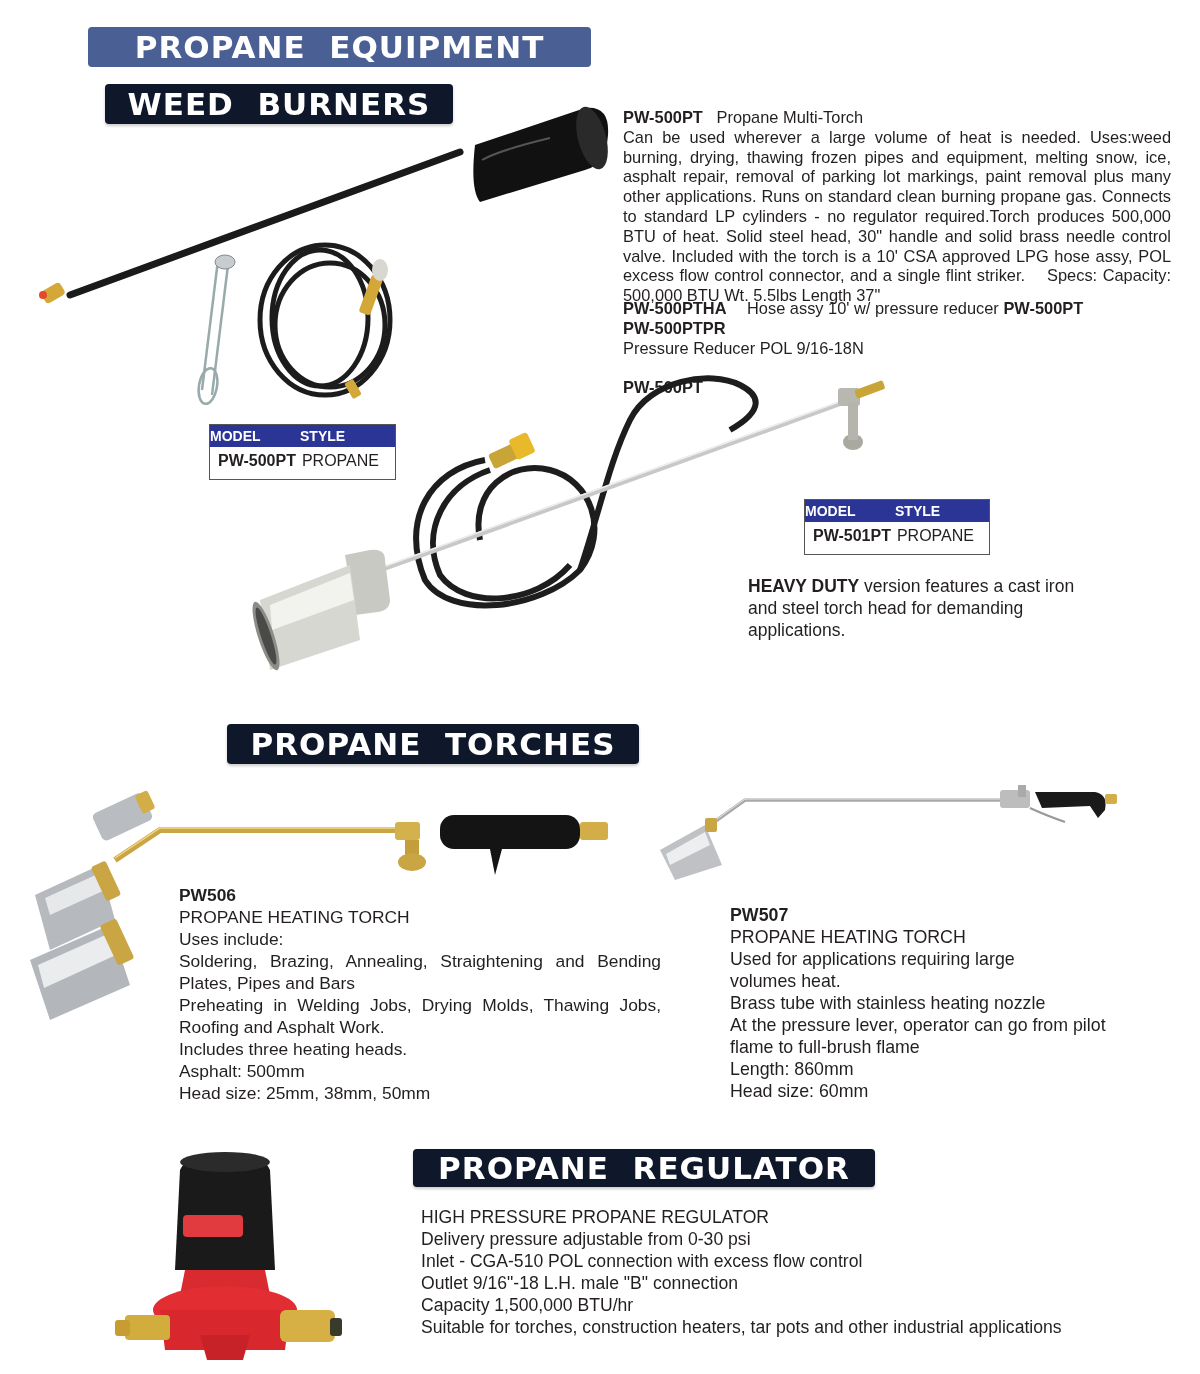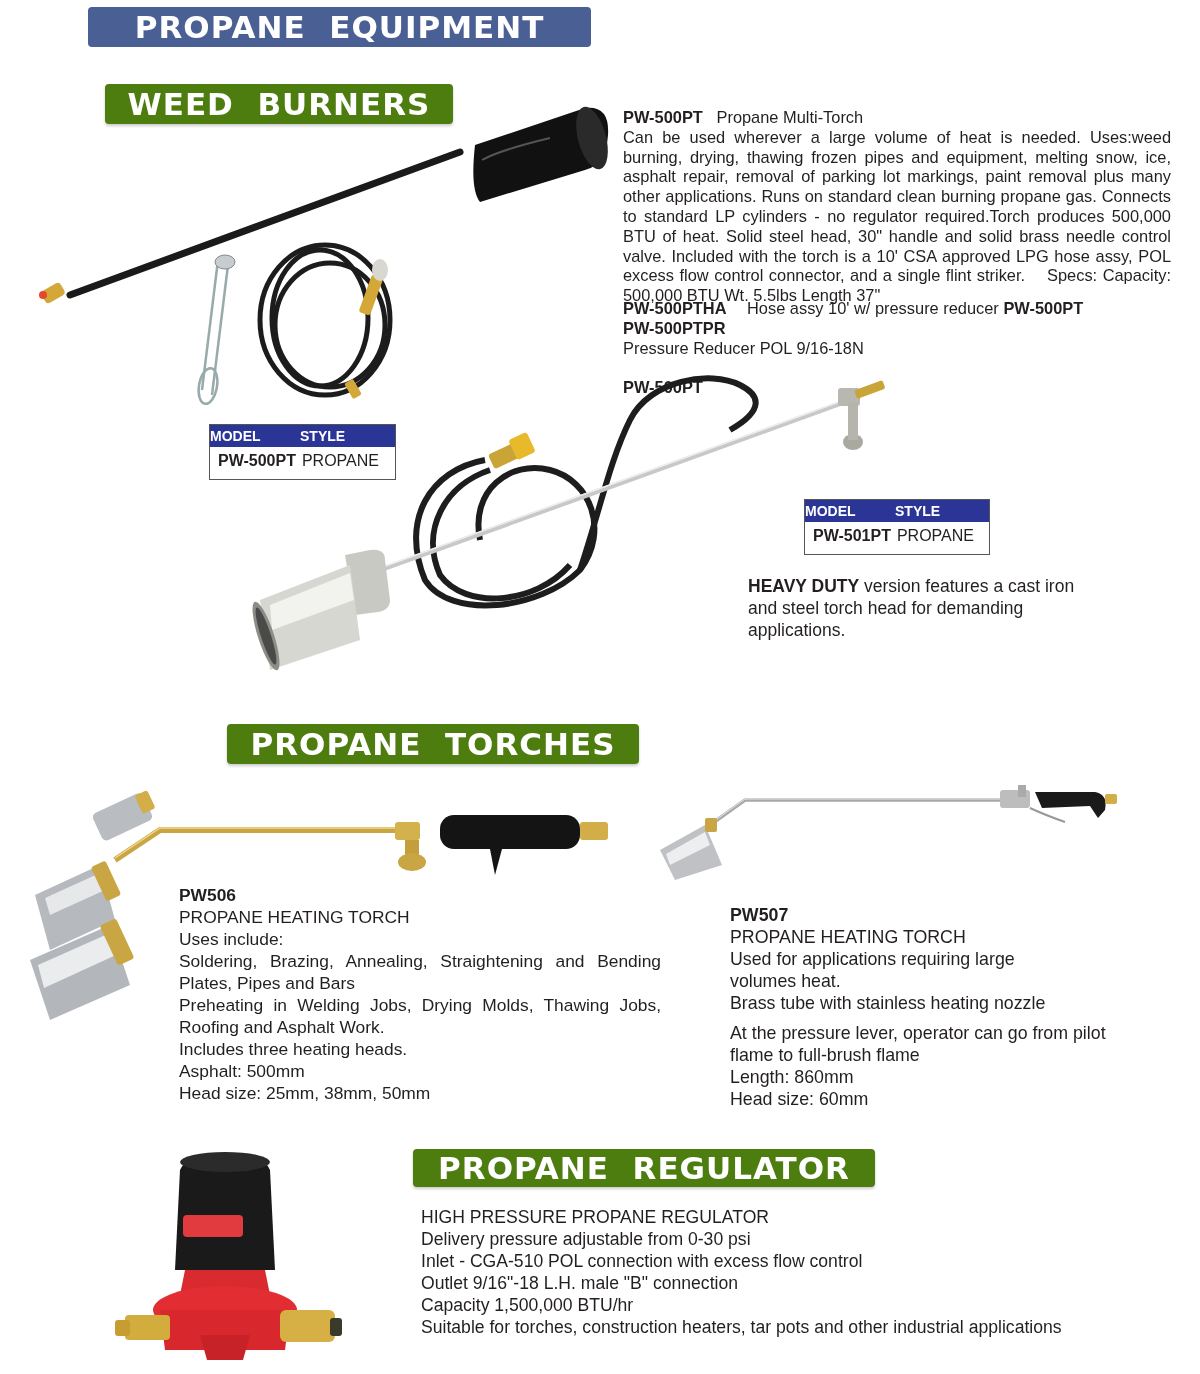--- a/index.html
+++ b/index.html
@@ -5,22 +5,22 @@
   * { box-sizing: border-box; margin: 0; padding: 0; }
   html, body { width: 1200px; height: 1374px; background: #ffffff; overflow: hidden; }
   body { position: relative; font-family: "Liberation Sans", sans-serif; color: #231f20; }
   .abs { position: absolute; }
 
   .banner {
     position: absolute; color: #fff; font-family: "DejaVu Sans", sans-serif;
     font-weight: bold; text-align: center; border-radius: 4px; letter-spacing: 1px;
     display: flex; align-items: center; justify-content: center; white-space: pre;
   }
-  .banner.blue { background: #4a5f93; }
-  .banner.red { background: #4d7c0f; box-shadow: 0 2px 3px rgba(0,0,0,0.2); text-align: right; }
+  .banner.blue { background: #4a5f93; margin-top: 20px; }
+  .banner.red { background: #0f172a; box-shadow: 0 2px 3px rgba(0,0,0,0.2); text-align: right; }
 
   .desc { font-size: 16.4px; line-height: 19.8px; color: #231f20; }
   .desc b { font-weight: bold; }
   .justify { text-align: justify; }
 
   .mtable { position: absolute; border: 1px solid #555; background: #fff; }
   .mtable .hdr { background: #2b3595; color: #fff; font-weight: bold; font-size: 14px; height: 22px; display: flex; align-items: center; }
   .mtable .row { font-size: 16px; height: 27px; display: flex; align-items: center; }
   .mtable .c1 { width: 90px; }
   .mtable .c2 { }
@@ -193,21 +193,21 @@
   <path d="M10,80 L55,55 L72,95 L25,110 Z" fill="#bfc1c4"></path>
   <path d="M16,84 L55,62 L60,75 L20,95 Z" fill="#eceeef"></path>
   <rect x="55" y="48" width="12" height="14" rx="2" fill="#c9a543"></rect>
 </svg>
 
 <div class="abs desc" style="left:730px; top:904px; width:385px; font-size:17.8px; line-height:22px;">
   <div style="font-weight:bold;">PW507</div>
   <div>PROPANE HEATING TORCH</div>
   <div style="width:330px;">Used for applications requiring large volumes heat.</div>
   <div>Brass tube with stainless heating nozzle</div>
-  <div style="width:380px;margin-top:8px;">At the pressure lever, operator can go from pilot flame to full-brush flame</div>
+  <div style="width:380px;">At the pressure lever, operator can go from pilot flame to full-brush flame</div>
   <div>Length: 860mm</div>
   <div>Head size: 60mm</div>
 </div>
 
 <svg style="left:115px; top:1150px;" width="240" height="215" viewBox="0 0 240 215">
 
   <path d="M65,20 Q70,5 110,5 Q150,5 155,20 L160,120 L60,120 Z" fill="#1a1a1a"></path>
   <ellipse cx="110" cy="12" rx="45" ry="10" fill="#2b2b2b"></ellipse>
   <rect x="68" y="65" width="60" height="22" rx="4" fill="#e13a3f"></rect>
 

